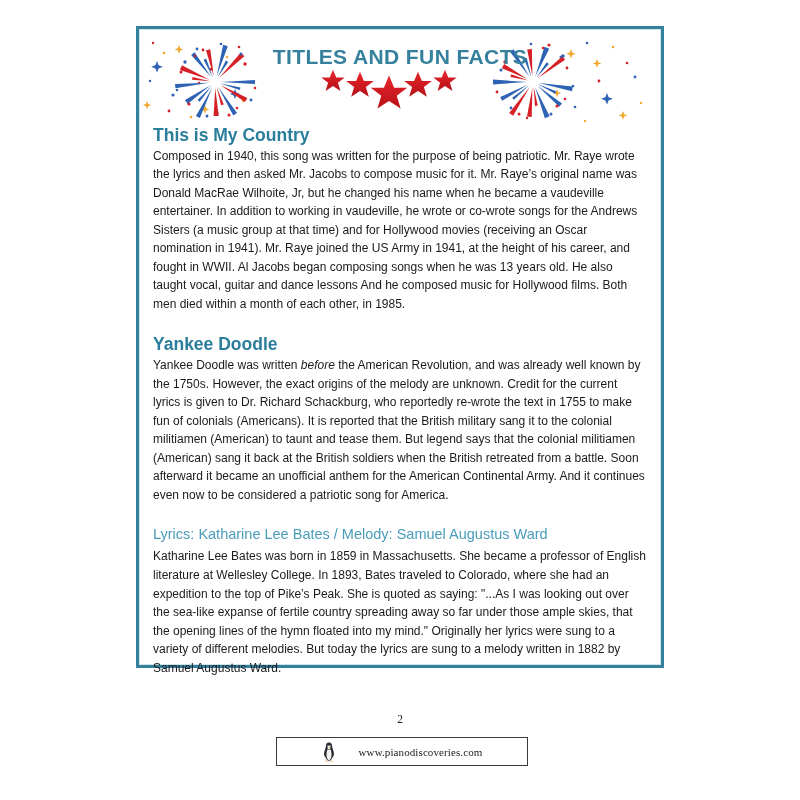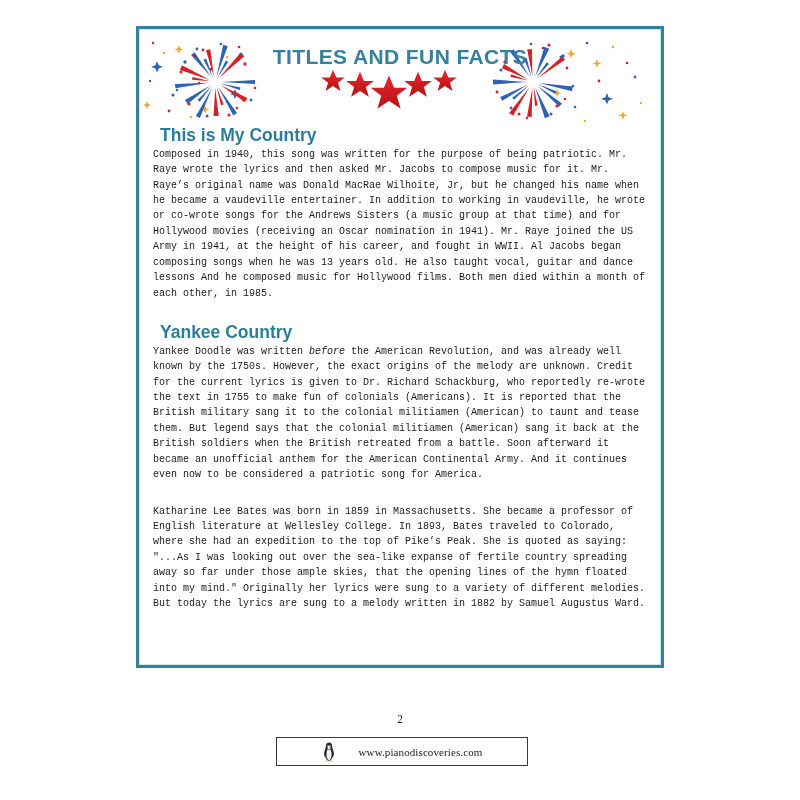--- a/index.html
+++ b/index.html
@@ -94,35 +94,34 @@
   }
 
   .song-block { margin-bottom: 21px; }
   .song-block.last { margin-bottom: 0; }
 
   .song-title {
     font-size: 17.5px;
     font-weight: bold;
     color: #2b7e9b;
     line-height: 1.18;
-    margin: 0 0 1px 7px;
+    margin: 0 0 1px 0;
   }
   .song-credits {
     font-size: 14.5px;
     color: #4a9cba;
     line-height: 1.25;
     margin: 0 0 4px 0;
   }
   .song-body {
-    font-size: 10px;
+    font-size: 12px;
     color: #1a1a1a;
     line-height: 1.545;
     margin: 0;
     text-align: left;
-    font-family: Liberation Mono, monospace;
   }
   .song-body i { font-style: italic; }
 
   
   .page-number {
     position: absolute;
     left: 0; right: 0;
     top: 684px;
     text-align: center;
     font-size: 11.5px;
@@ -400,25 +399,26 @@
     </div>
 
     <div class="content">
 
       <div class="song-block">
         <h2 class="song-title">This is My Country</h2>
         <p class="song-body">Composed in 1940, this song was written for the purpose of being patriotic.  Mr. Raye wrote the lyrics and then asked Mr. Jacobs to compose music for it.  Mr. Raye’s original name was Donald MacRae Wilhoite, Jr, but he changed his name when he became a vaudeville entertainer.  In addition to working in vaudeville, he wrote or co-wrote songs for the Andrews Sisters (a music group at that time) and for Hollywood movies (receiving an Oscar nomination in 1941).  Mr. Raye joined the US Army in 1941, at the height of his career, and fought in WWII.  Al Jacobs began composing songs when he was 13 years old. He also taught vocal, guitar and dance lessons  And he composed music for Hollywood films.  Both men died within a month of each other, in 1985.</p>
       </div>
 
       <div class="song-block">
-        <h2 class="song-title">Yankee Country</h2>
+        <h2 class="song-title">Yankee Doodle</h2>
         <p class="song-body"><span>Yankee Doodle was written </span><i>before</i><span> the American Revolution, and was already well known by the 1750s.  However, the exact origins of the melody are unknown.  Credit for the current lyrics is given to Dr. Richard Schackburg, who reportedly re-wrote the text in 1755 to make fun of colonials (Americans).  It is reported that the British military sang it to the colonial militiamen (American) to taunt and tease them. But legend says that the colonial militiamen (American) sang it back at the British soldiers when the British retreated from a battle.  Soon afterward it became an unofficial anthem for the American Continental Army. And it continues even now to be considered a patriotic song for America.</span></p>
       </div>
 
       <div class="song-block last">
+        <div class="song-credits">Lyrics: Katharine Lee Bates / Melody: Samuel Augustus Ward</div>
         <p class="song-body">Katharine Lee Bates was born in 1859 in Massachusetts.  She became a professor of English literature at Wellesley College.  In 1893, Bates traveled to Colorado, where she had an expedition to the top of Pike’s Peak.  She is quoted as saying:  "...As I was looking out over the sea-like expanse of fertile country spreading away so far under those ample skies, that the opening lines of the hymn floated into my mind."  Originally her lyrics were sung to a variety of different melodies.  But today the lyrics are sung to a melody written in 1882 by Samuel Augustus Ward.</p>
       </div>
 
     </div>
 
     <div class="page-number">2</div>
 
     <div class="site-box">
       <svg class="penguin" width="14" height="20" viewBox="0 0 14 20">
         <ellipse cx="7" cy="10.6" rx="4.3" ry="8.3" fill="#2a2a33"></ellipse>

